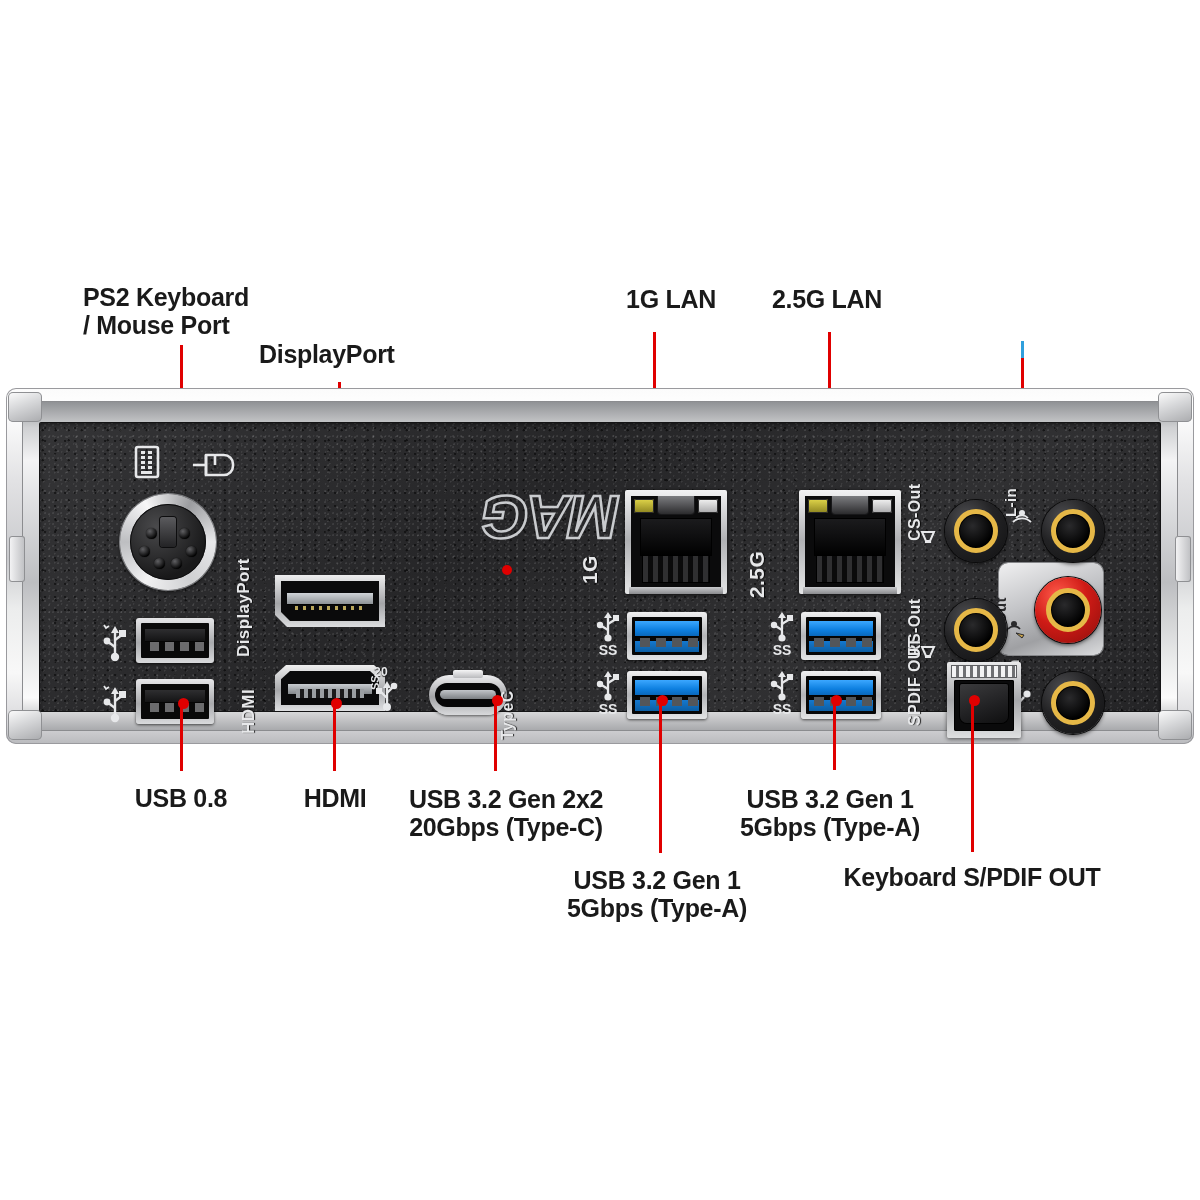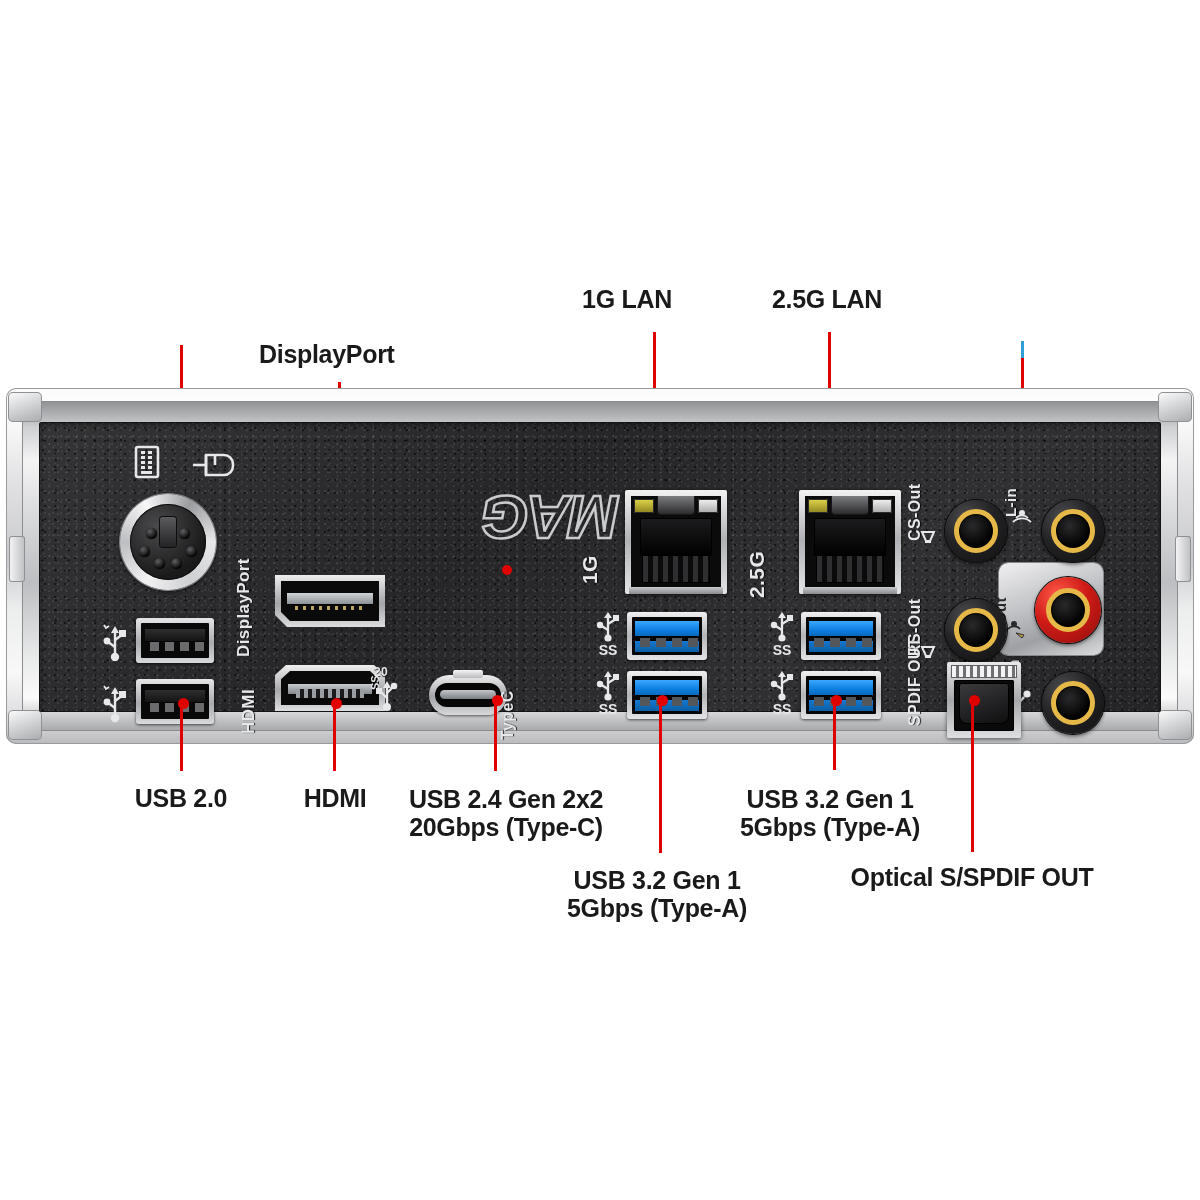--- a/index.html
+++ b/index.html
@@ -480,24 +480,26 @@
 
   
   .icn { position: absolute; text-decoration: underline; }
   .icn svg { display: block; }
 </style>
 </head>
 <body>
 
 <div id="stage">
 
+  <div class="callout c-left" style="left:83px; top:283px;">PS2 Keyboard
+/ Mouse Port</div>
 
   <div class="callout c-left" style="left:259px; top:340px;">DisplayPort</div>
 
-  <div class="callout c-center" style="left:564px; top:285px; width:126px;">1G LAN</div>
+  <div class="callout c-center" style="left:608px; top:285px; width:126px;">1G LAN</div>
 
   <div class="callout c-center" style="left:760px; top:285px; width:134px;">2.5G LAN</div>
 
 
   <div class="leader" style="left:180px; top:345px; height:110px;">
     <div class="dot" style="left:1.5px; top:105px;"></div>
   </div>
 
   <div class="leader" style="left:338px; top:382px; height:192px;">
     <div class="dot" style="left:1.5px; top:186px;"></div>
@@ -873,28 +875,28 @@
   </div>
 
   <div class="leader" style="left:833px; top:700px; height:70px;">
     <div class="dot" style="left:1.5px; top:-5px;"></div>
   </div>
 
   <div class="leader" style="left:971px; top:700px; height:152px;">
     <div class="dot" style="left:1.5px; top:-5px;"></div>
   </div>
 
-  <div class="callout c-center" style="left:108px; top:784px; width:146px;">USB 2.0</div>
+  <div class="callout c-center" style="left:108px; top:784px; width:146px;">USB 0.8</div>
 
   <div class="callout c-center" style="left:283px; top:784px; width:104px;">HDMI</div>
 
-  <div class="callout c-center" style="left:392px; top:785px; width:228px;">USB 2.4 Gen 2x2
+  <div class="callout c-center" style="left:392px; top:785px; width:228px;">USB 3.2 Gen 2x2
 20Gbps (Type-C)</div>
 
   <div class="callout c-center" style="left:727px; top:785px; width:206px;">USB 3.2 Gen 1
 5Gbps (Type-A)</div>
 
   <div class="callout c-center" style="left:554px; top:866px; width:206px;">USB 3.2 Gen 1
 5Gbps (Type-A)</div>
 
-  <div class="callout c-center" style="left:840px; top:863px; width:264px;">Optical S/SPDIF OUT</div>
+  <div class="callout c-center" style="left:840px; top:863px; width:264px;">Keyboard S/PDIF OUT</div>
 
 </div>
 
 </body></html>

